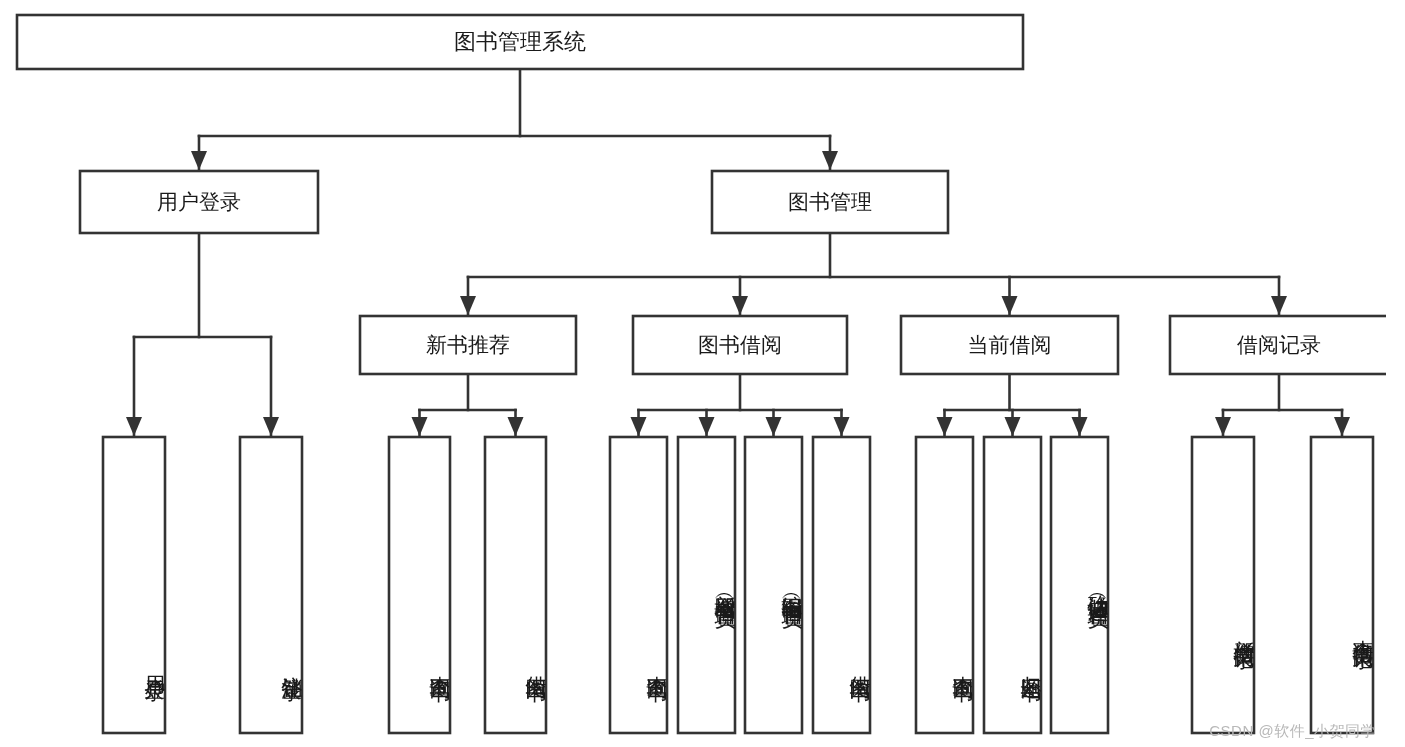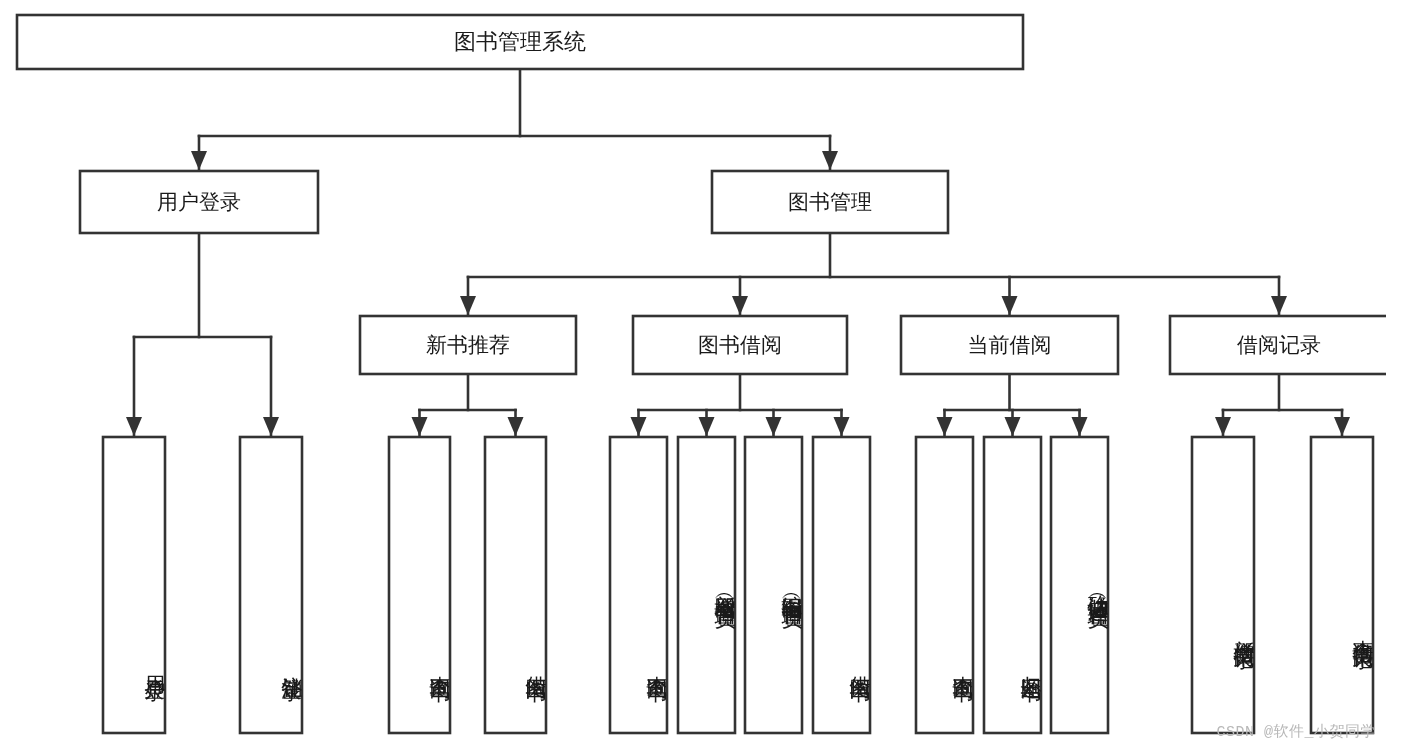--- a/index.html
+++ b/index.html
@@ -65,21 +65,21 @@
     white-space: nowrap;
     display: flex;
     align-items: flex-start;
     justify-content: center;
     pointer-events: none;
   }
   .watermark {
     position: absolute;
     right: 10px;
     bottom: 6px;
-    font-family: Liberation Mono, monospace;
+    font-family: Liberation Sans, sans-serif;
     font-size: 15px;
     color: #b8b8b8;
     white-space: nowrap;
     letter-spacing: 0.5px;
   }
 </style>
 </head>
 <body>
 
 <div id="diagram-root">

